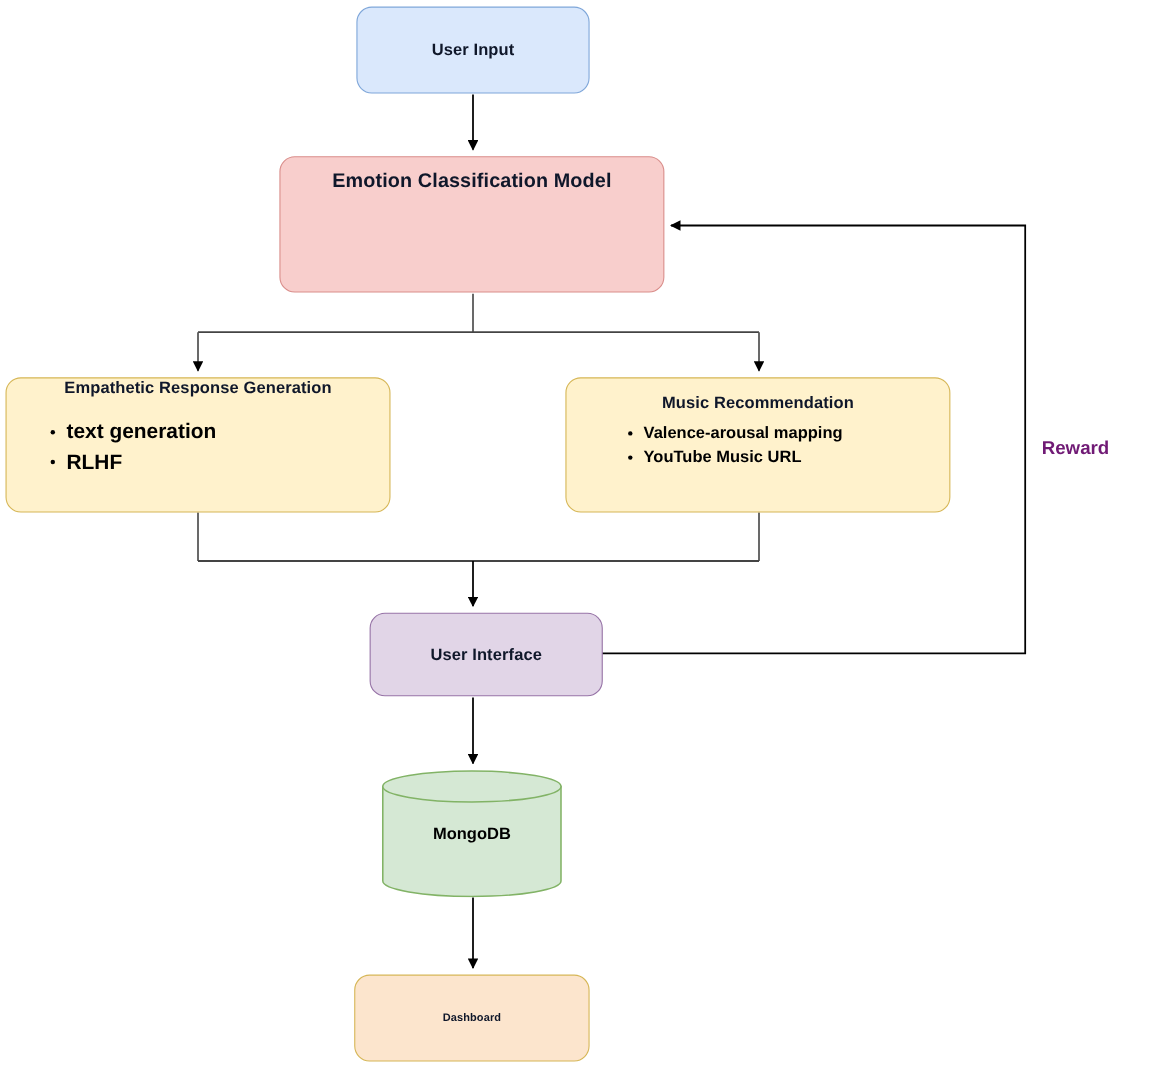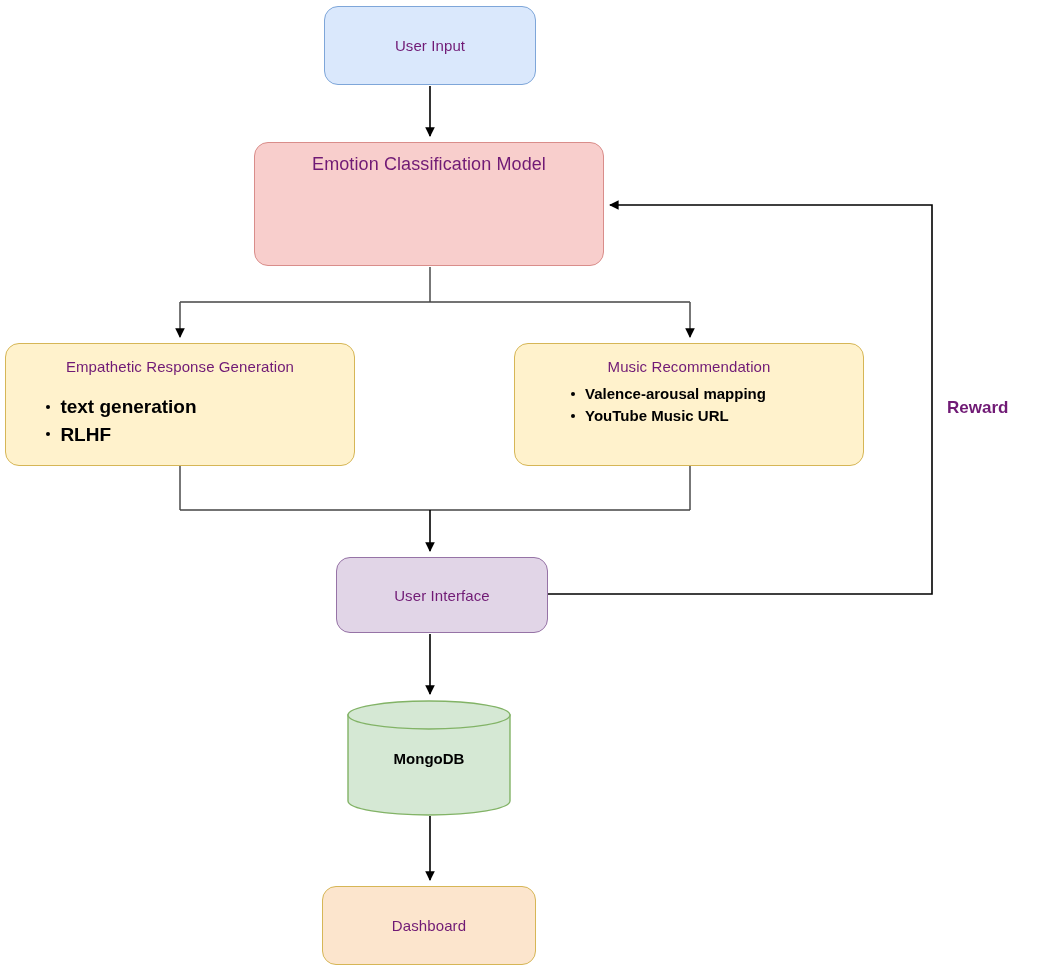--- a/index.html
+++ b/index.html
@@ -30,22 +30,22 @@
     position: absolute;
     box-sizing: border-box;
     border-radius: 14px;
     border: 1px solid #888;
     display: flex;
     flex-direction: column;
     align-items: center;
     z-index: 2;
   }
   .node-title {
-    font-weight: normal;
-    color: #701a75;
+    font-weight: bold;
+    color: #0f172a;
     text-align: center;
     letter-spacing: 0.1px;
   }
   .node.centered {
     justify-content: center;
   }
   .bullets {
     list-style: none;
     margin: 0;
     padding: 0;
@@ -83,21 +83,20 @@
     left: 254px; top: 142px; width: 350px; height: 124px;
     background: #f8cecc; border-color: #d98d8a;
     padding-top: 11px;
   }
   #node-emotion .node-title { font-size: 18px; }
   #node-emotion .bullets { margin-top: 9px; font-size: 15px; }
 
   #node-empathetic {
     left: 5px; top: 343px; width: 350px; height: 123px;
     background: #fff2cc; border-color: #d6b656;
-    padding-top: 14px;
   }
   #node-empathetic .node-title { font-size: 15px; }
   #node-empathetic .bullets { margin-top: 18px; font-size: 19px; margin-right: 118px; }
 
   #node-music {
     left: 514px; top: 343px; width: 350px; height: 123px;
     background: #fff2cc; border-color: #d6b656;
     padding-top: 14px;
   }
   #node-music .node-title { font-size: 15px; }
@@ -108,21 +107,21 @@
     background: #e1d5e7; border-color: #9673a6;
     justify-content: center;
   }
   #node-ui .node-title { font-size: 15px; }
 
   #node-dashboard {
     left: 322px; top: 886px; width: 214px; height: 79px;
     background: #fce5cd; border-color: #d6b656;
     justify-content: center;
   }
-  #node-dashboard .node-title { font-size: 15px; }
+  #node-dashboard .node-title { font-size: 10px; }
 
   
   #node-mongodb {
     position: absolute;
     left: 347px; top: 700px; width: 164px; height: 116px;
     z-index: 2;
   }
   #node-mongodb .cyl-svg {
     position: absolute; left: 0; top: 0;
   }

